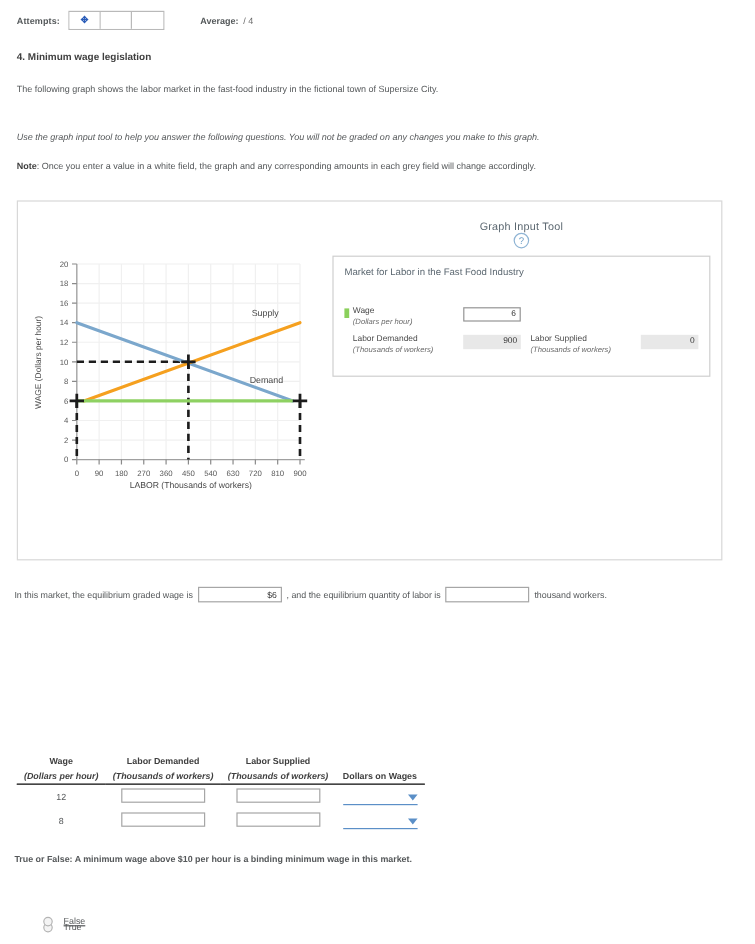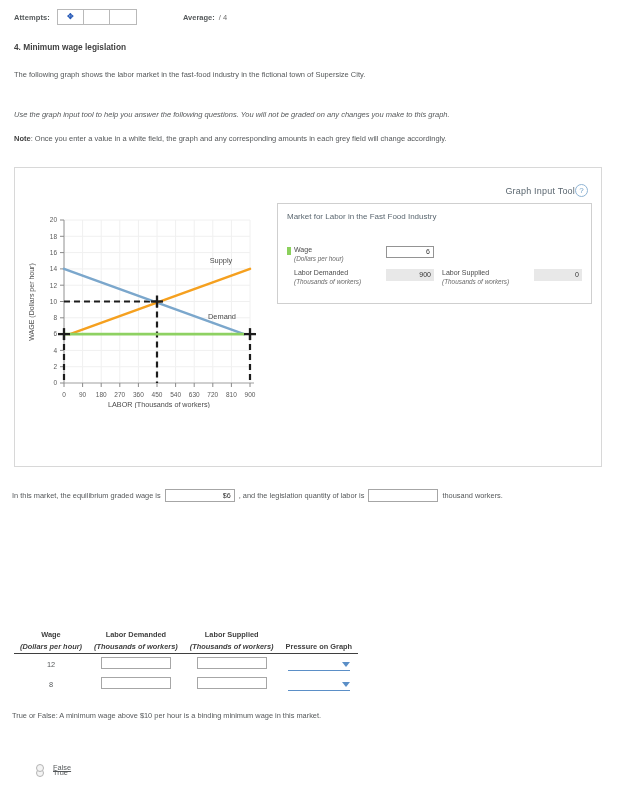--- a/index.html
+++ b/index.html
@@ -24,21 +24,21 @@
   .attempt-box {
     width: 26px; height: 14px;
     border-right: 1px solid #b9b9b9;
     display: flex; align-items: center; justify-content: center;
     background: #fff;
   }
   .attempt-box:last-child { border-right: none; }
   .attempt-mark {
     color: #2a5cb8; font-size: 8px; line-height: 1;
   }
-  .average-label { margin-left: 46px; font-weight: bold; color: #54585a; }
+  .average-label { margin-left: 30px; font-weight: bold; color: #54585a; }
   .average-value { font-weight: normal; margin-left: 4px; color: #6b6b6b; }
 
   
   .q-title {
     position: absolute; left: 14px; top: 42px;
     font-size: 8.3px; font-weight: bold; color: #3f3f3f; text-align: right;
   }
   .para {
     position: absolute; left: 14px;
     font-size: 7.5px; line-height: 1.35; color: #55585a;
@@ -65,20 +65,21 @@
   .chart-svg { display: block; }
 
   
   .git {
     position: absolute; left: 262px; top: 16px;
     width: 315px;
   }
   .git-head {
     display: flex; align-items: center; justify-content: flex-end;
     padding: 0 4px 6px 4px;
+    flex-direction: column;
   }
   .git-title { font-size: 9px; color: #5b6770; letter-spacing: .2px; }
   .help-icon {
     width: 13px; height: 13px; border-radius: 50%;
     border: 1px solid #8fb4d4; color: #6e9ec6;
     font-size: 8px; line-height: 11px; text-align: center;
     background: #fff;
   }
   .git-body {
     border: 1px solid #cfcfcf;
@@ -166,21 +167,21 @@
   }
   .cell-dd {
     display: inline-flex; align-items: center; justify-content: flex-end;
     width: 62px; height: 12px; border-bottom: 1px solid #5b8fc7;
   }
   .th-sub { font-style: italic; }
 
   
   .tf-q {
     position: absolute; left: 12px; top: 711px;
-    font-size: 7.4px; color: #55585a;
+    font-size: 7.4px; color: #55585a; font-weight: bold;
   }
   .radio-row {
     position: absolute; left: 36px;
     display: flex; align-items: center;
     font-size: 7.4px; color: #55585a;
   }
   .r1 { top: 739px; margin-top: 29px; }
   .r2 { top: 763px; text-decoration: underline; }
   .radio {
     width: 8px; height: 8px; border-radius: 50%;
@@ -366,40 +367,40 @@
             <div class="fv-grey">0</div>
           </div>
         </div>
       </div>
     </div>
   </div>
 
   <div class="eq-line">
     <span>In this market, the equilibrium graded wage is</span>
     <span class="inline-in in-w1">$6</span>
-    <span>, and the legislation quantity of labor is</span>
+    <span>, and the equilibrium quantity of labor is</span>
     <span class="inline-in in-w1"></span>
     <span>thousand workers.</span>
   </div>
 
 
 
   <table class="wage-table">
     <thead>
       <tr>
         <th>Wage</th>
         <th>Labor Demanded</th>
         <th>Labor Supplied</th>
         <th></th>
       </tr>
       <tr class="hr">
         <th class="th-sub">(Dollars per hour)</th>
         <th class="th-sub">(Thousands of workers)</th>
         <th class="th-sub">(Thousands of workers)</th>
-        <th>Pressure on Graph</th>
+        <th>Dollars on Wages</th>
       </tr>
     </thead>
     <tbody>
       <tr>
         <td>12</td>
         <td>
           <span class="cell-in"></span>
         </td>
         <td>
           <span class="cell-in"></span>

